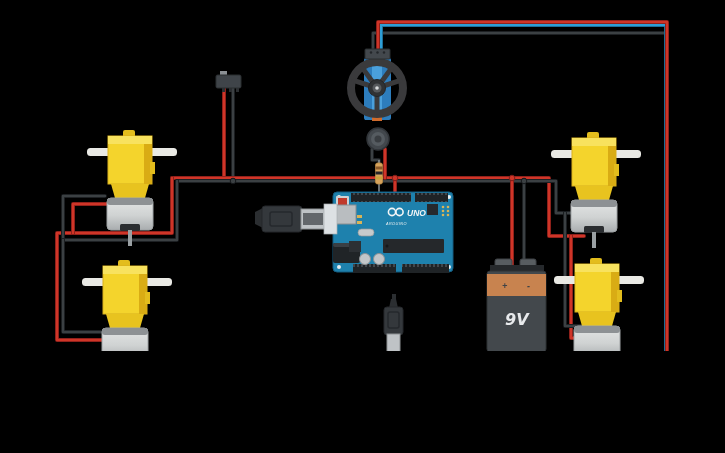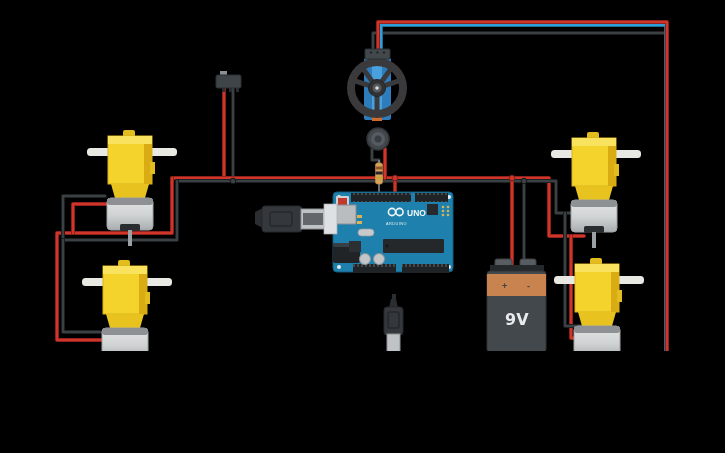--- a/index.html
+++ b/index.html
@@ -1,17 +1,17 @@
 <!DOCTYPE html>
 <html><head>
 <meta charset="utf-8">
 <style>
   html,body{margin:0;padding:0;background:#000;}
   .stage{position:relative;width:725px;height:351px;background:#f0abfc;overflow:hidden;
-         font-family:"Liberation Sans", sans-serif;}
+         font-family:"Liberation Sans", sans-serif;font-style:italic;}
   svg{display:block;}
   text{font-family:"Liberation Sans", sans-serif;}
   .t9v{font-family:"DejaVu Sans", sans-serif;font-weight:bold;}
 </style>
 </head>
 <body>
 
 <div class="stage">
 <svg id="scene" width="725" height="453" viewBox="0 0 725 453">
   <defs>

